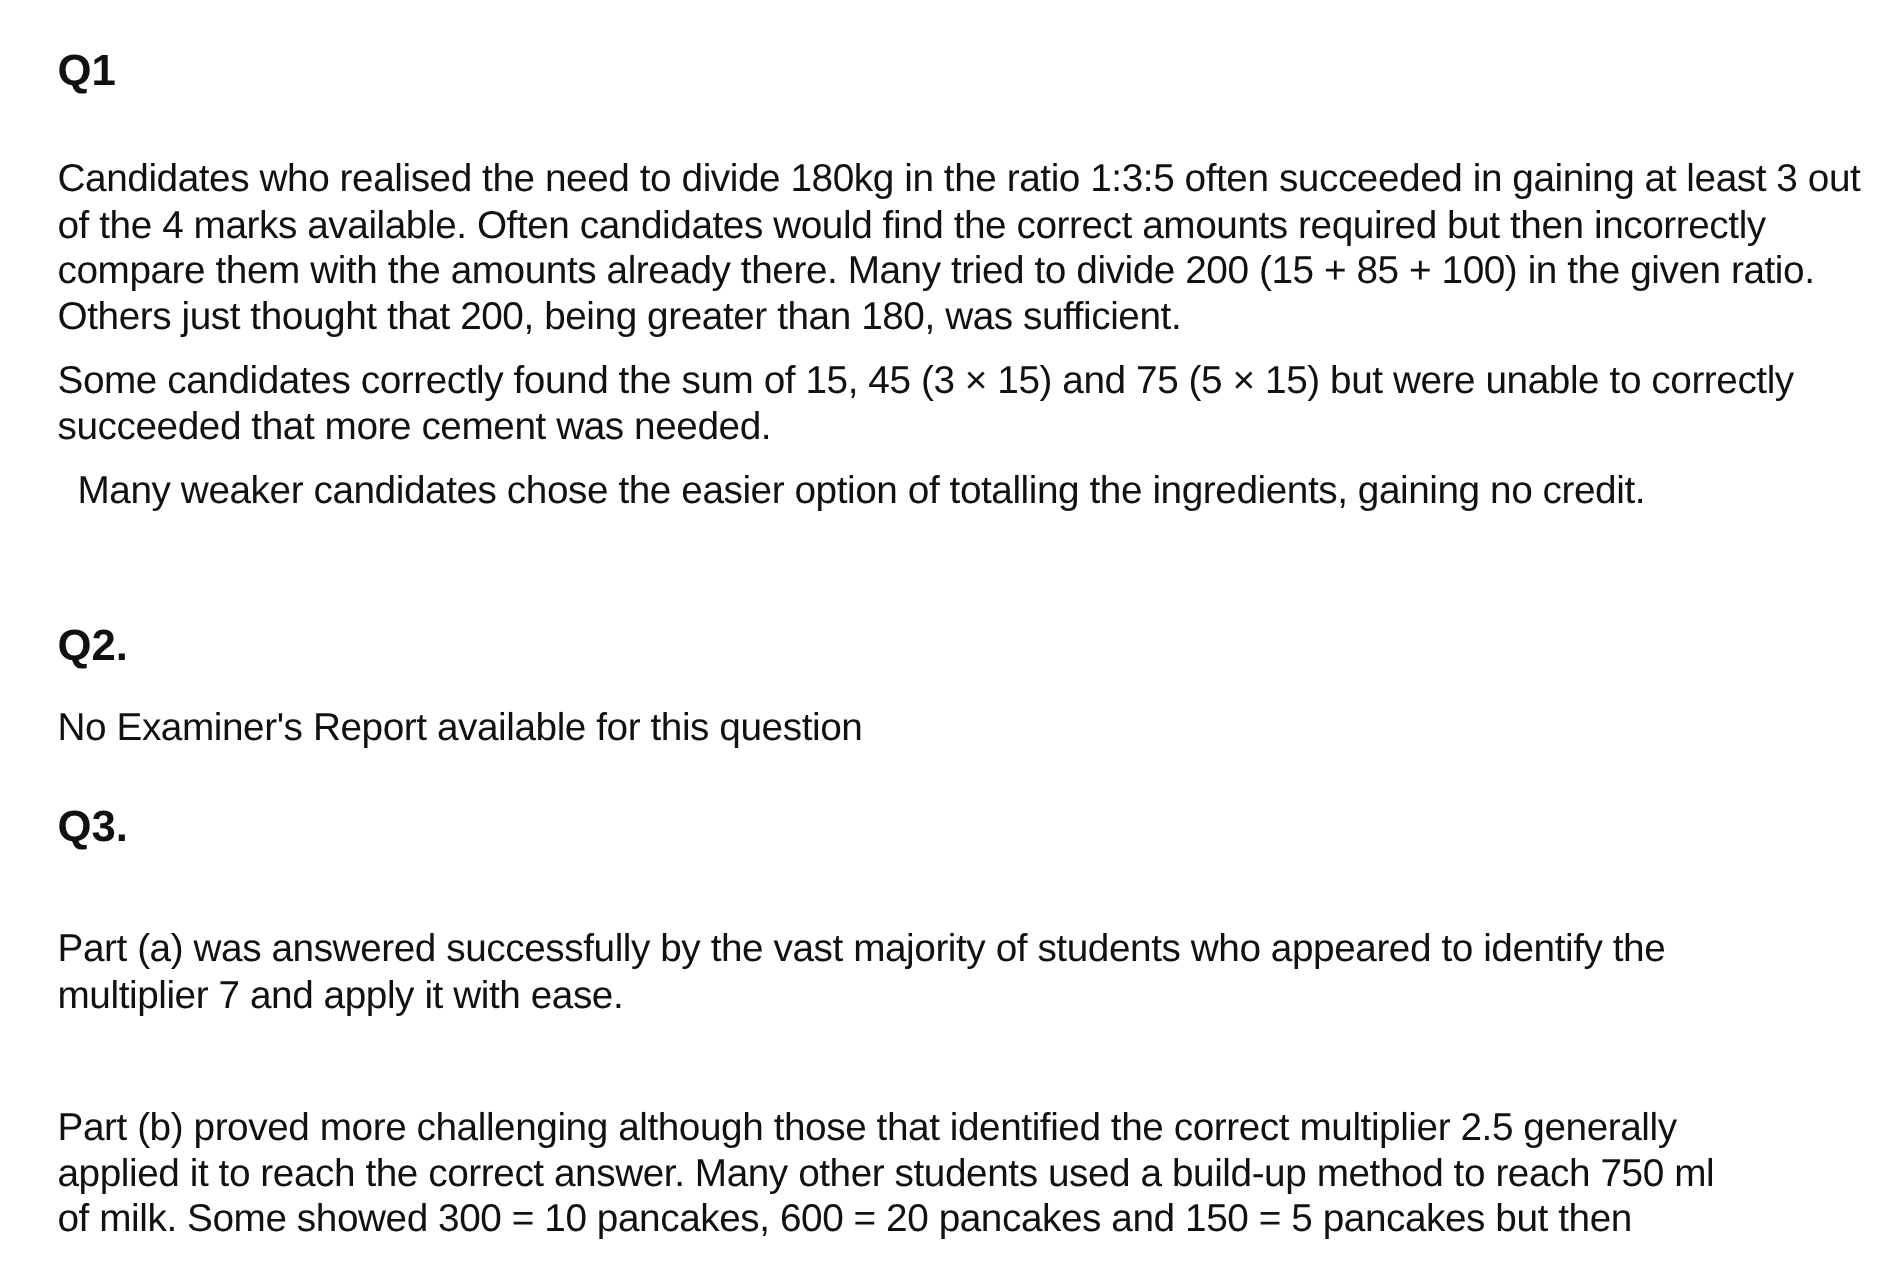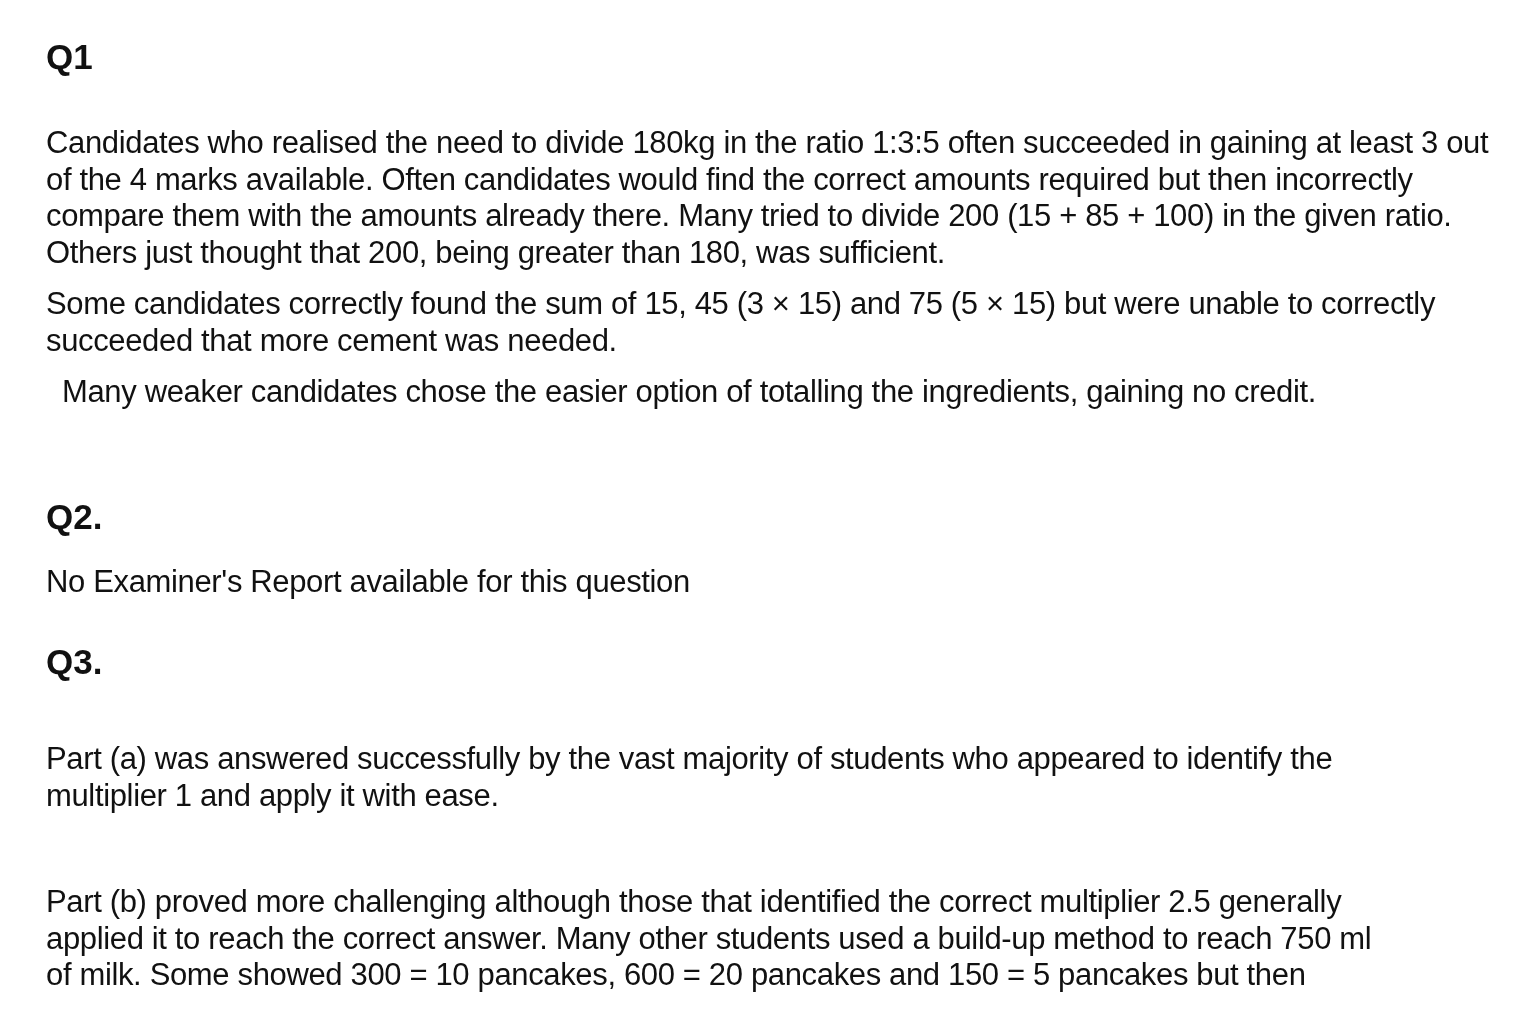--- a/index.html
+++ b/index.html
@@ -61,21 +61,21 @@
   <h2 class="heading" style="top:500px;">Q2.</h2>
 
   <p class="para" style="top:535px;margin-top:29px;">
     <span class="line">No Examiner's Report available for this question</span>
   </p>
 
   <h2 class="heading" style="top:645px;text-align:center;">Q3.</h2>
 
   <p class="para" style="top:741px;">
     <span class="line">Part (a) was answered successfully by the vast majority of students who appeared to identify the</span>
-    <span class="line">multiplier 1 and apply it with ease.</span>
+    <span class="line">multiplier 7 and apply it with ease.</span>
   </p>
 
   <p class="para" style="top:884px;">
     <span class="line">Part (b) proved more challenging although those that identified the correct multiplier 2.5 generally</span>
     <span class="line">applied it to reach the correct answer. Many other students used a build-up method to reach 750 ml</span>
     <span class="line">of milk. Some showed 300 = 10 pancakes, 600 = 20 pancakes and 150 = 5 pancakes but then</span>
   </p>
 
 </div>
 

